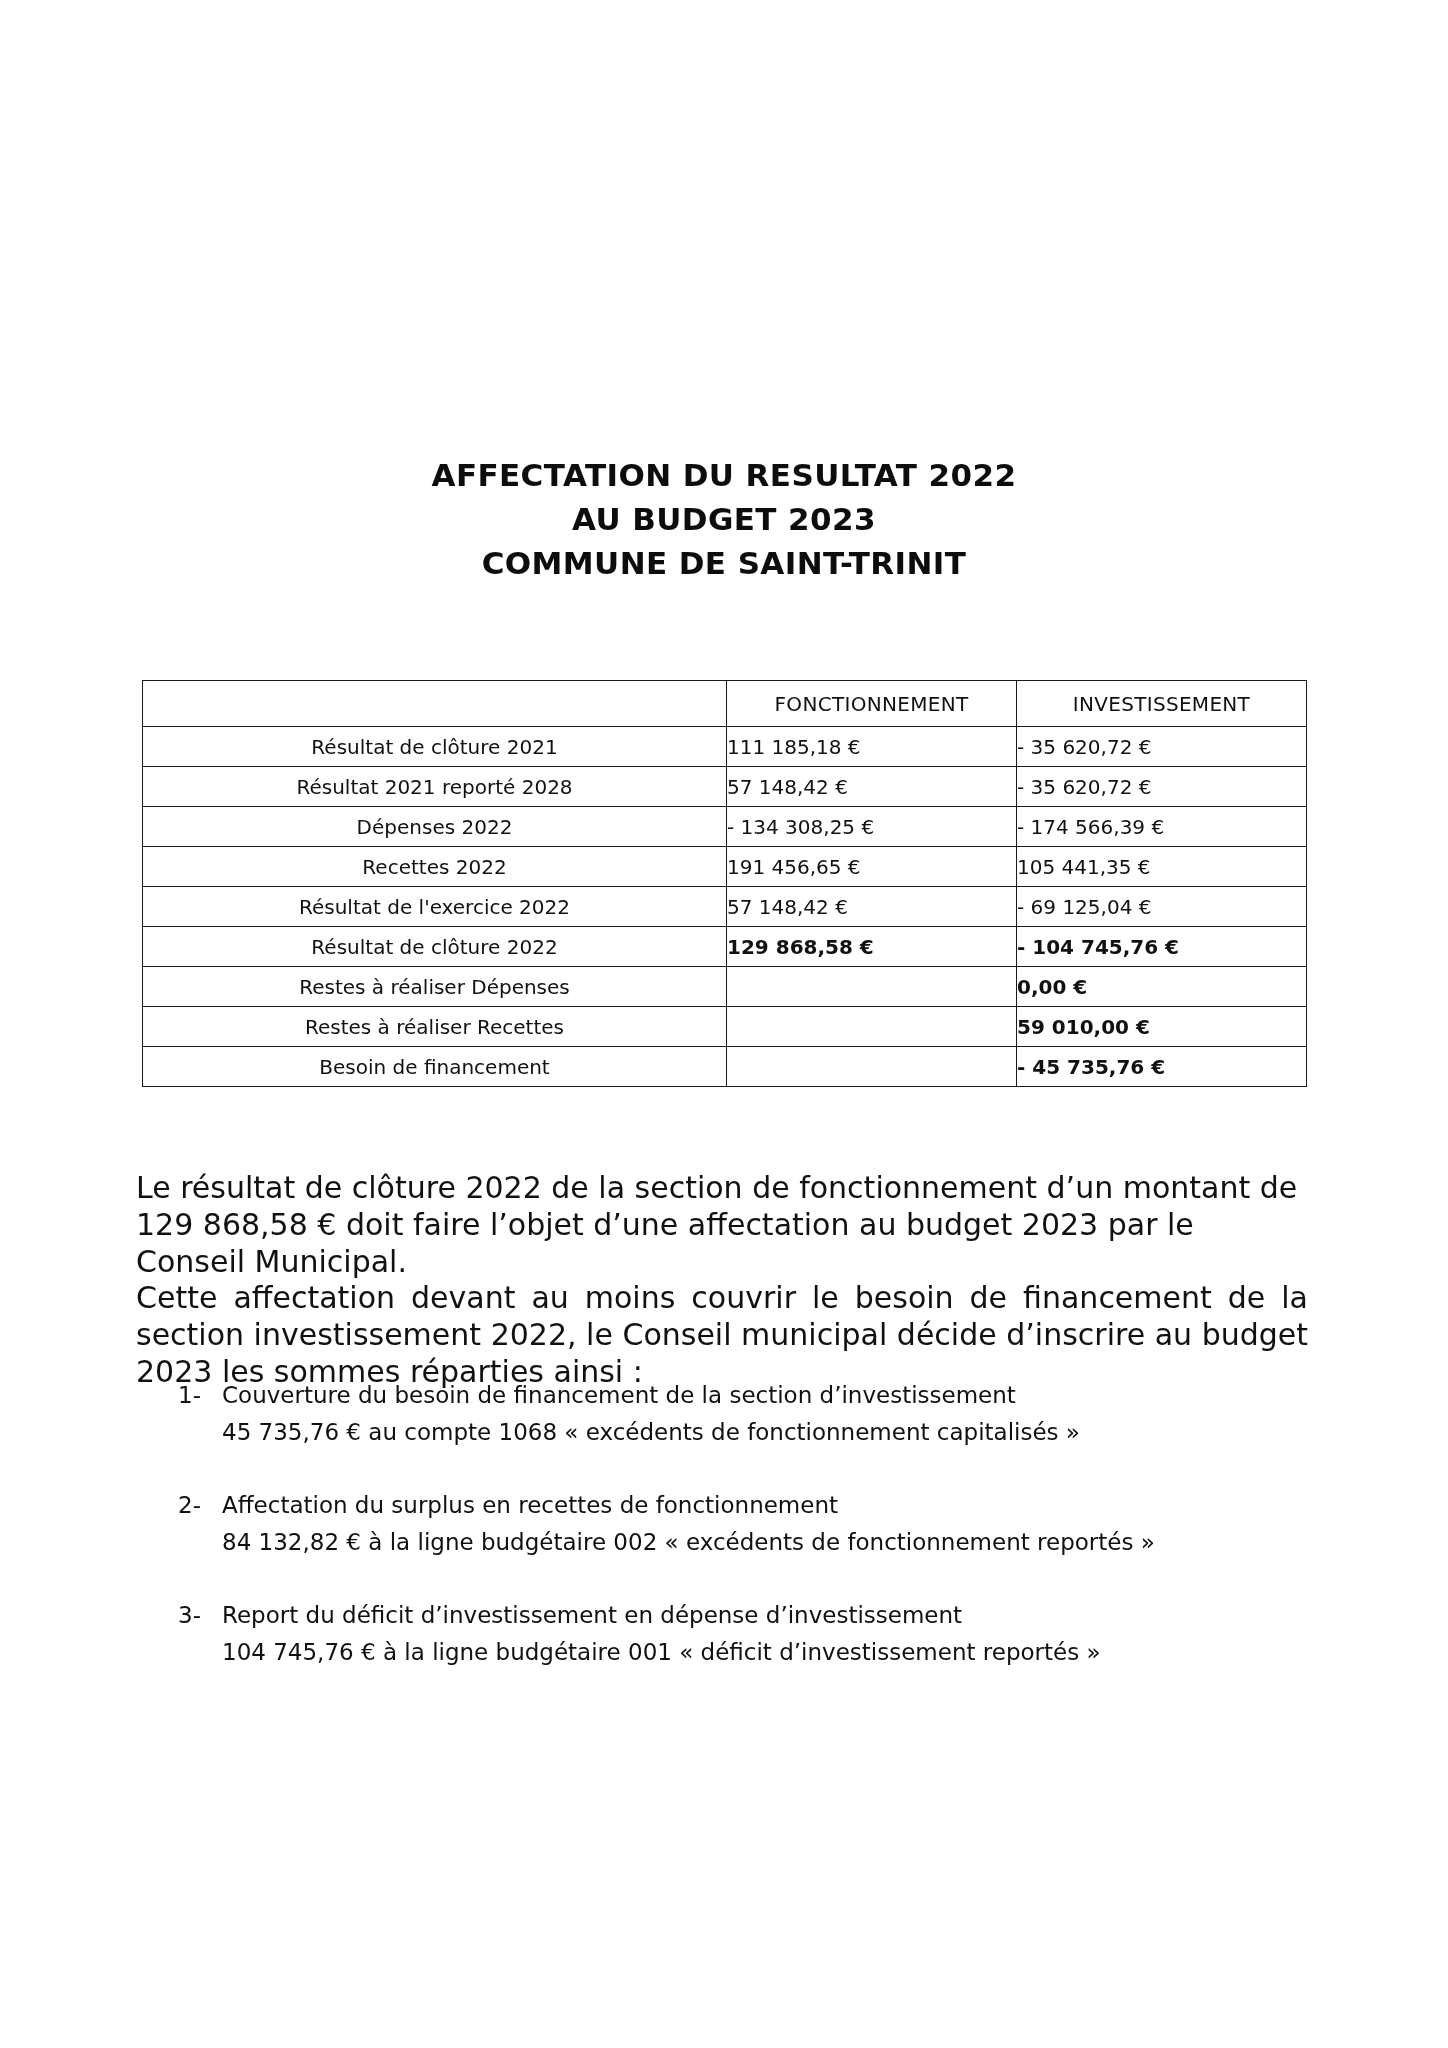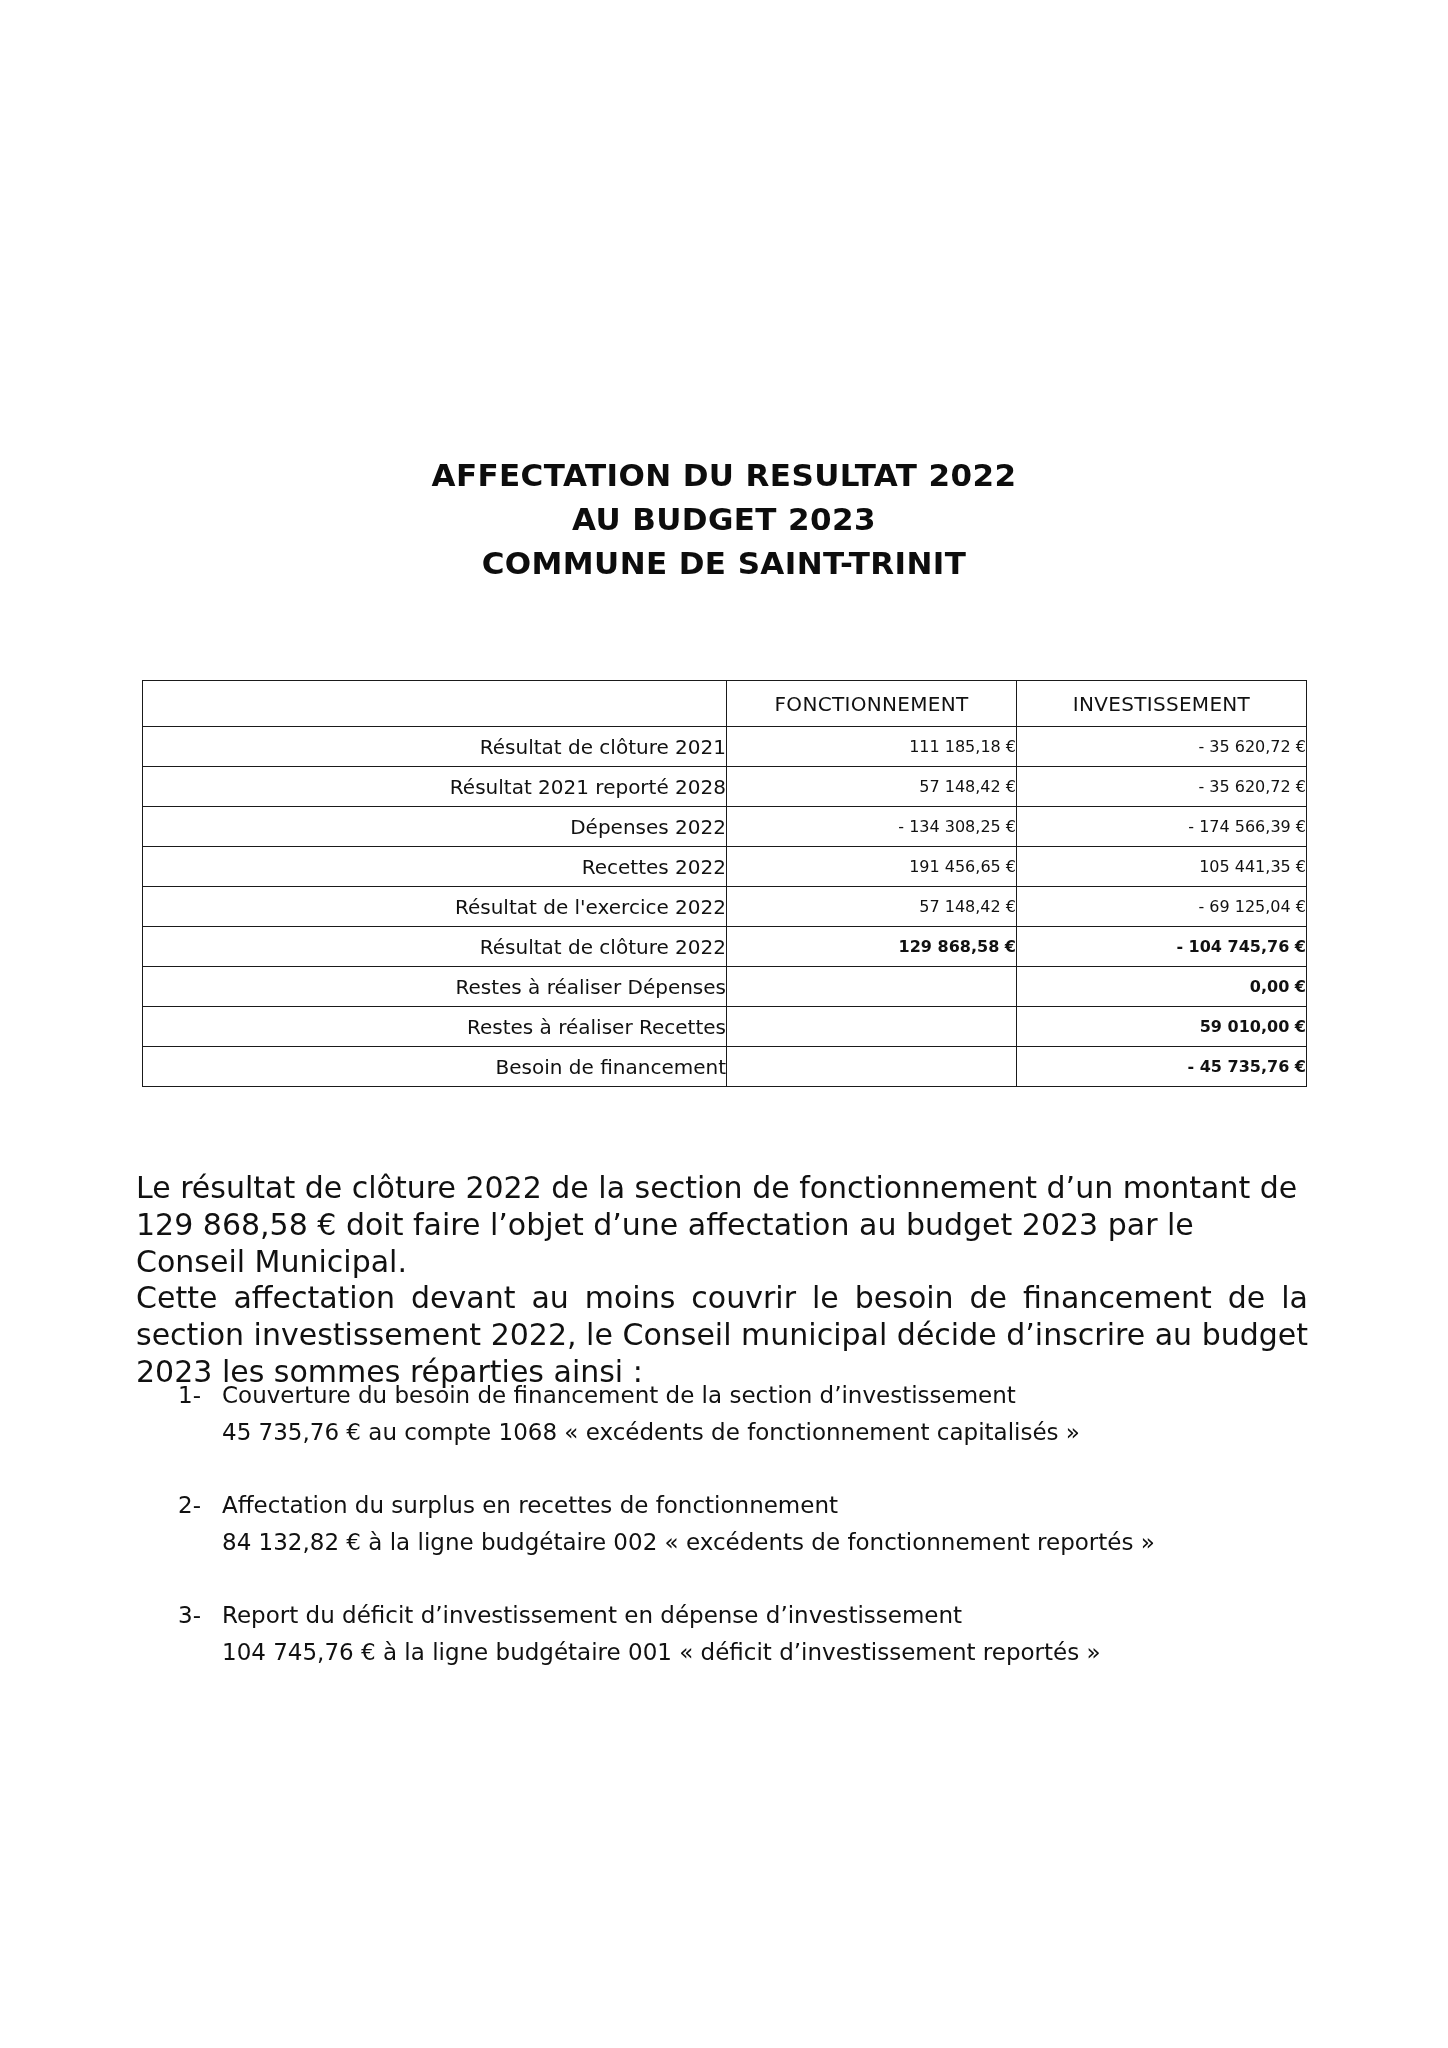--- a/index.html
+++ b/index.html
@@ -70,28 +70,28 @@
     text-align: center;
     font-size: 20px;
     letter-spacing: 0.3px;
     height: 45px;
   }
   .result-table th.corner-head {
     border-left: 1.4px solid #1a1a1a;
   }
 
   .cell-label {
-    text-align: right;
+    text-align: center;
     padding-left: 11px;
     font-size: 20px;
   }
   .cell-num {
-    text-align: right;
+    text-align: left;
     padding-right: 12px;
-    font-size: 16px;
+    font-size: 20px;
     white-space: nowrap;
   }
   .cell-num.bold,
   .cell-label.bold {
     font-weight: bold;
   }
   .cell-empty {
     background: #ffffff;
   }
 

